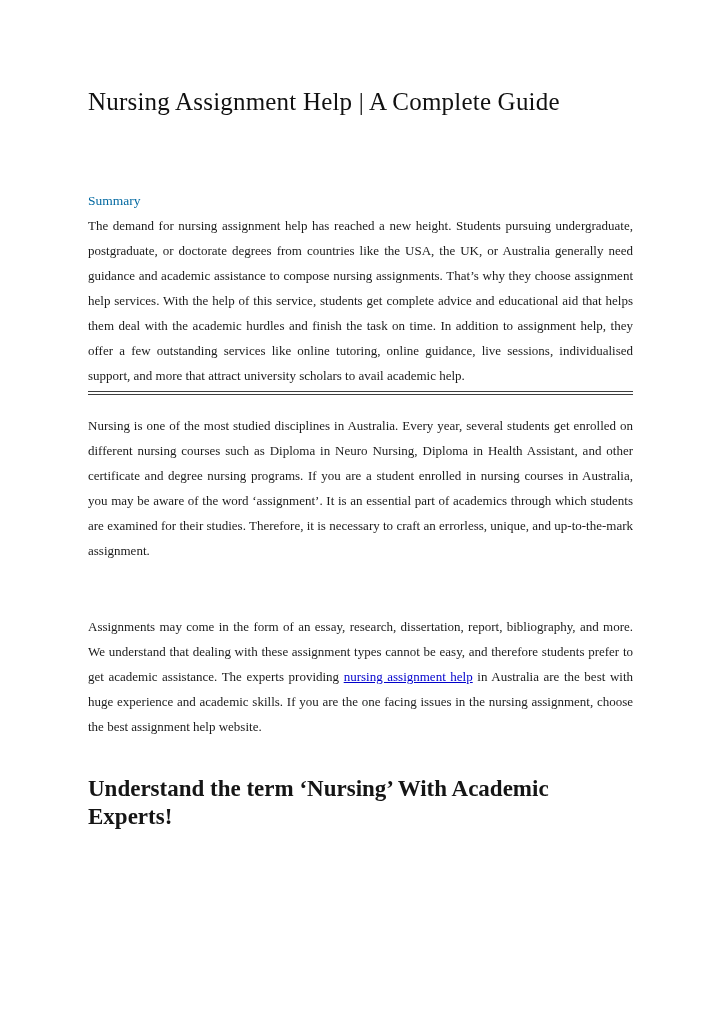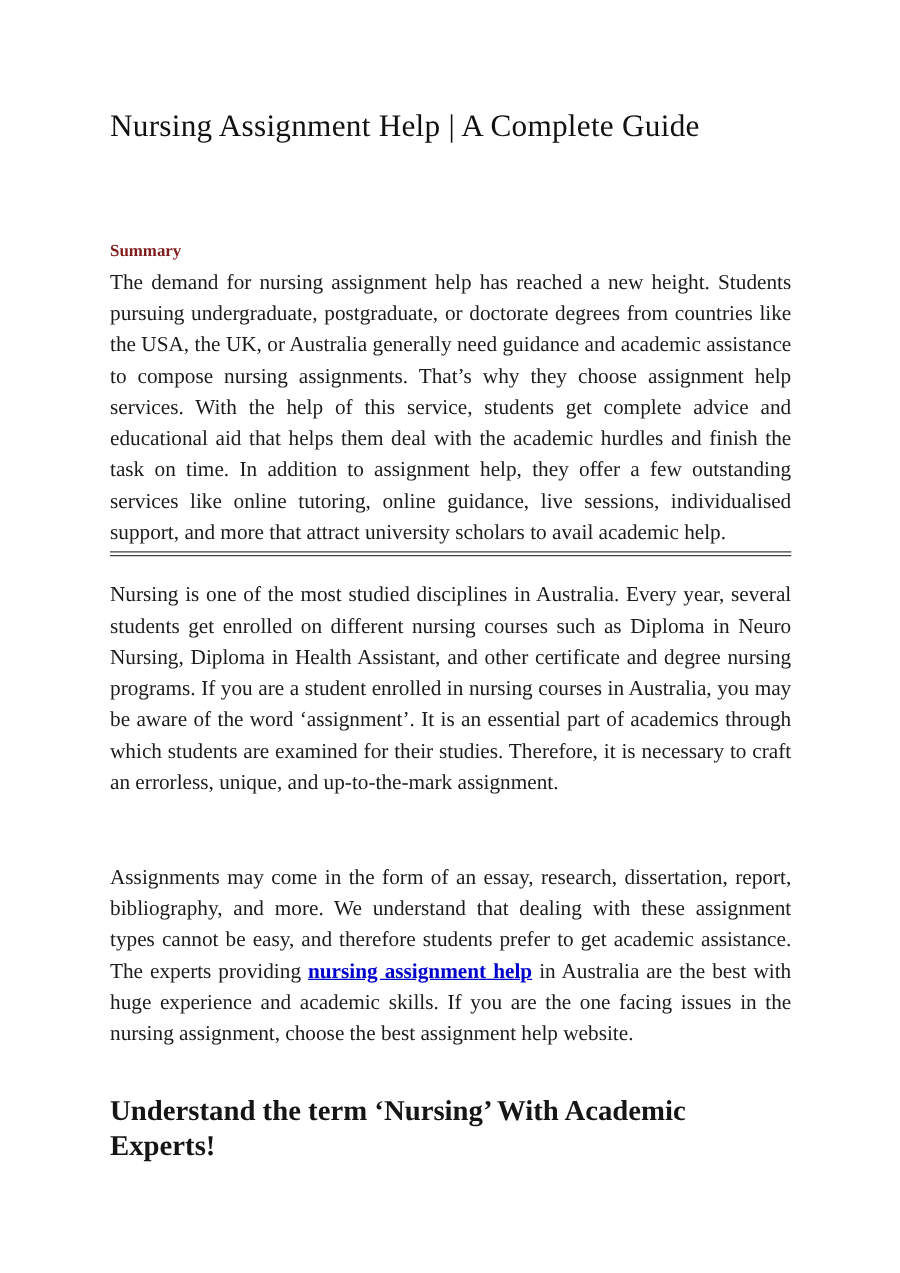--- a/index.html
+++ b/index.html
@@ -22,43 +22,43 @@
     margin: 86px 0 0 0;
     font-size: 25px;
     font-weight: 400;
     line-height: 32px;
     color: #111111;
     letter-spacing: 0.2px;
   }
   .summary-label {
     margin: 70px 0 0 0;
     font-size: 13.5px;
-    font-weight: 700;
+    font-weight: 400;
     line-height: 25px;
-    color: #7f1d1d;
+    color: #0369a1;
   }
   .body-text {
     margin: 0;
-    font-size: 17px;
+    font-size: 13px;
     line-height: 25px;
     text-align: justify;
     text-align-last: left;
     color: #1b1b1b;
   }
   .divider {
     height: 2px;
     border-top: 1px solid #3d3d3d;
     border-bottom: 1px solid #3d3d3d;
     margin-top: 3px;
   }
   #p-intro { margin-top: 23px; }
   #p-overview { margin-top: 18px; }
   #p-types { margin-top: 51px; }
   .doc-link {
-    font-weight: 700;
+    font-weight: 400;
     text-decoration: underline;
     cursor: pointer;
   }
   .section-heading {
     margin: 36px 0 0 0;
     font-size: 23px;
     font-weight: 700;
     line-height: 28px;
     color: #151515;
   }

